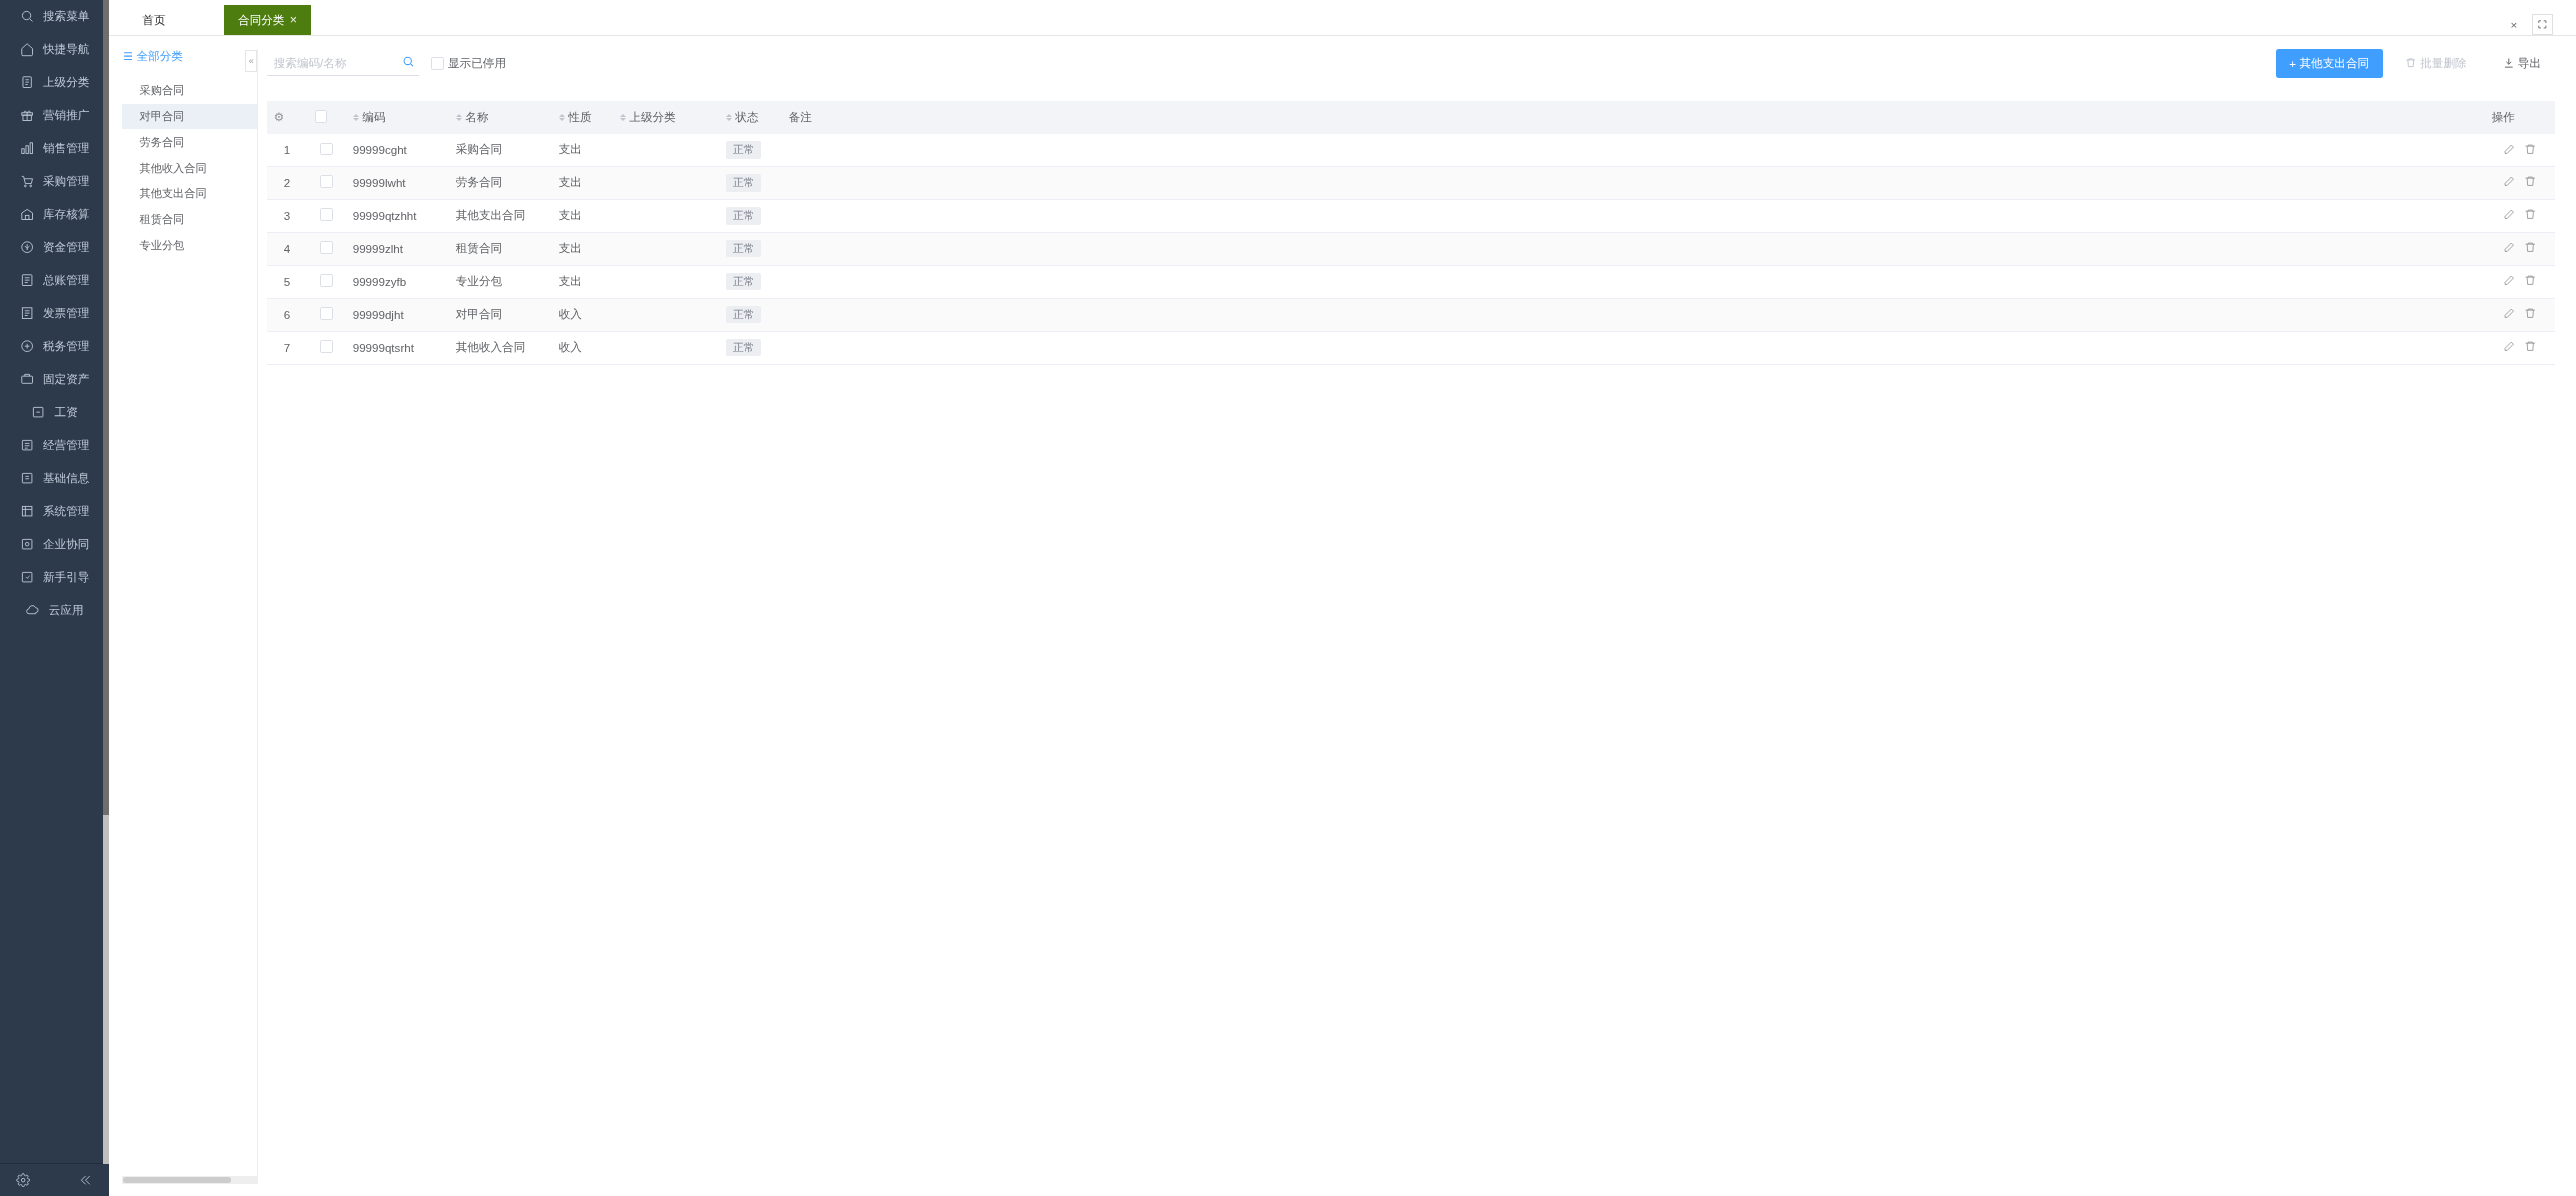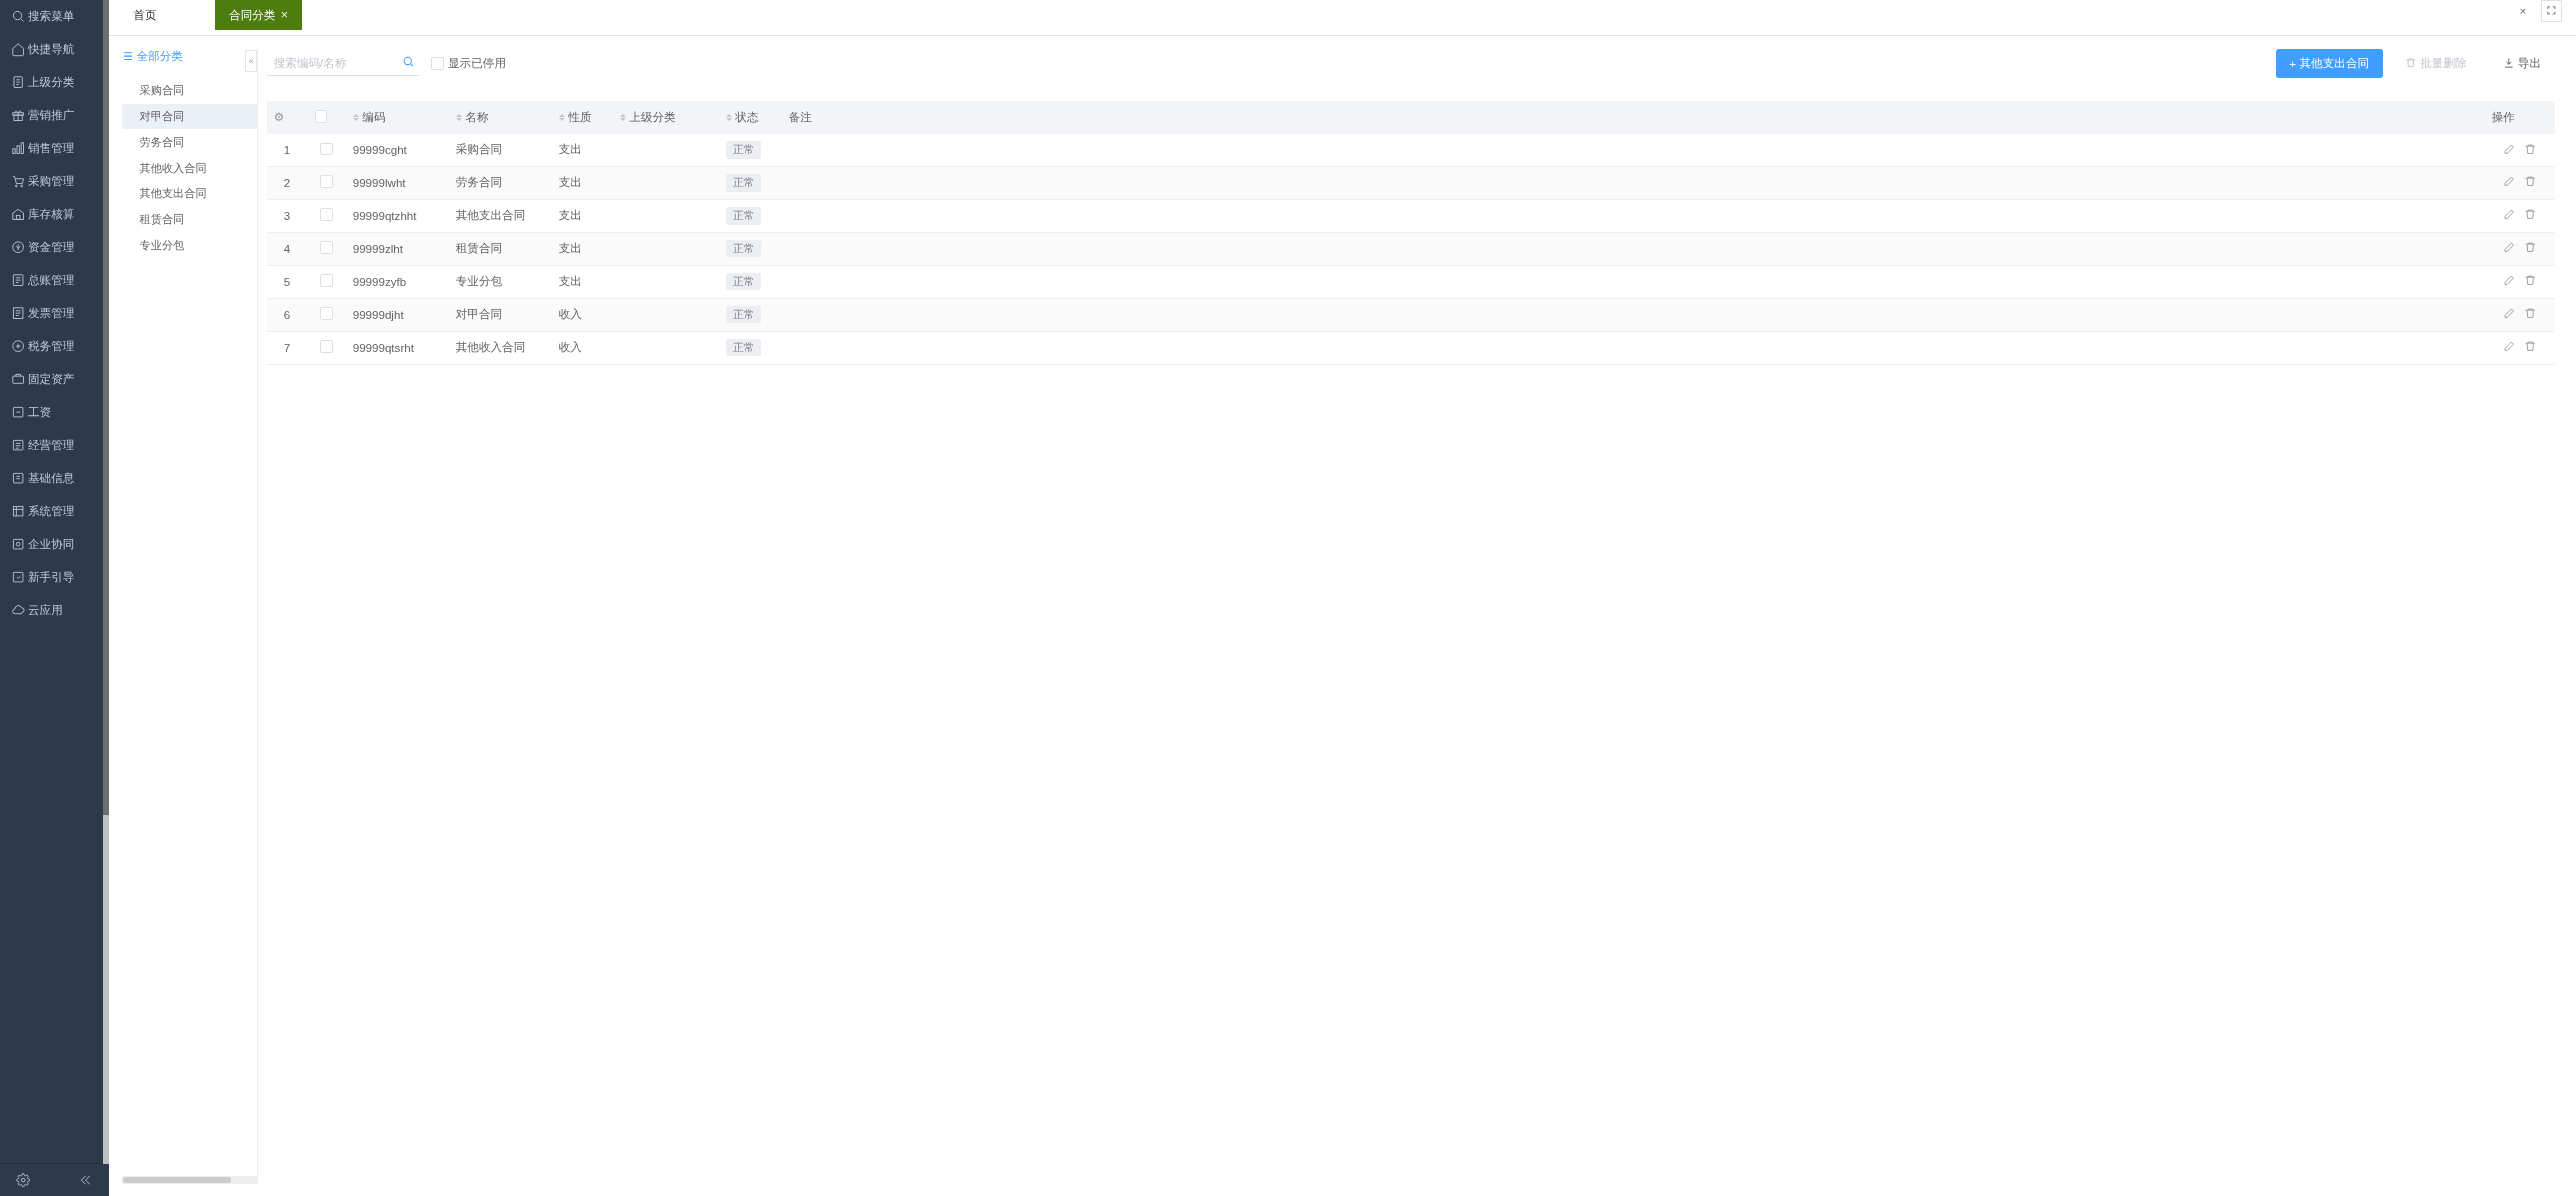--- a/index.html
+++ b/index.html
@@ -21,21 +21,22 @@
       flex-direction: column;
       position: relative;
     }
     .sidebar-scroll { flex: 1; overflow-y: auto; }
     .sidebar-item {
       display: flex;
       align-items: center;
       padding: 9px 10.7px;
       cursor: pointer;
       font-size: 11.6px;
-      gap: 3px;
+      gap: 9px;
+      justify-content: center;
     }
     .sidebar-icon {
       width: 14.3px;
       height: 14.3px;
       display: inline-flex;
       align-items: center;
       justify-content: center;
       flex-shrink: 0;
     }
     .sidebar-icon svg { width: 14.3px; height: 14.3px; stroke: #bfcbd9; fill: none; stroke-width: 1.5; }
@@ -61,24 +62,24 @@
       background: #6e6e6e;
       height: 70%;
     }
 
     
     .main { flex: 1; display: flex; flex-direction: column; min-width: 0; }
 
     
     .tabs-row {
       display: flex;
-      align-items: flex-start;
+      align-items: flex-end;
       height: 36px;
       border-bottom: 0.9px solid #e6e6e6;
-      padding: 0 10px;
+      padding: 0 19px;
     }
     .tab {
       padding: 0 14.3px;
       height: 30px;
       line-height: 30px;
       font-size: 11.6px;
       cursor: pointer;
       display: flex;
       align-items: center;
       gap: 5.4px;

